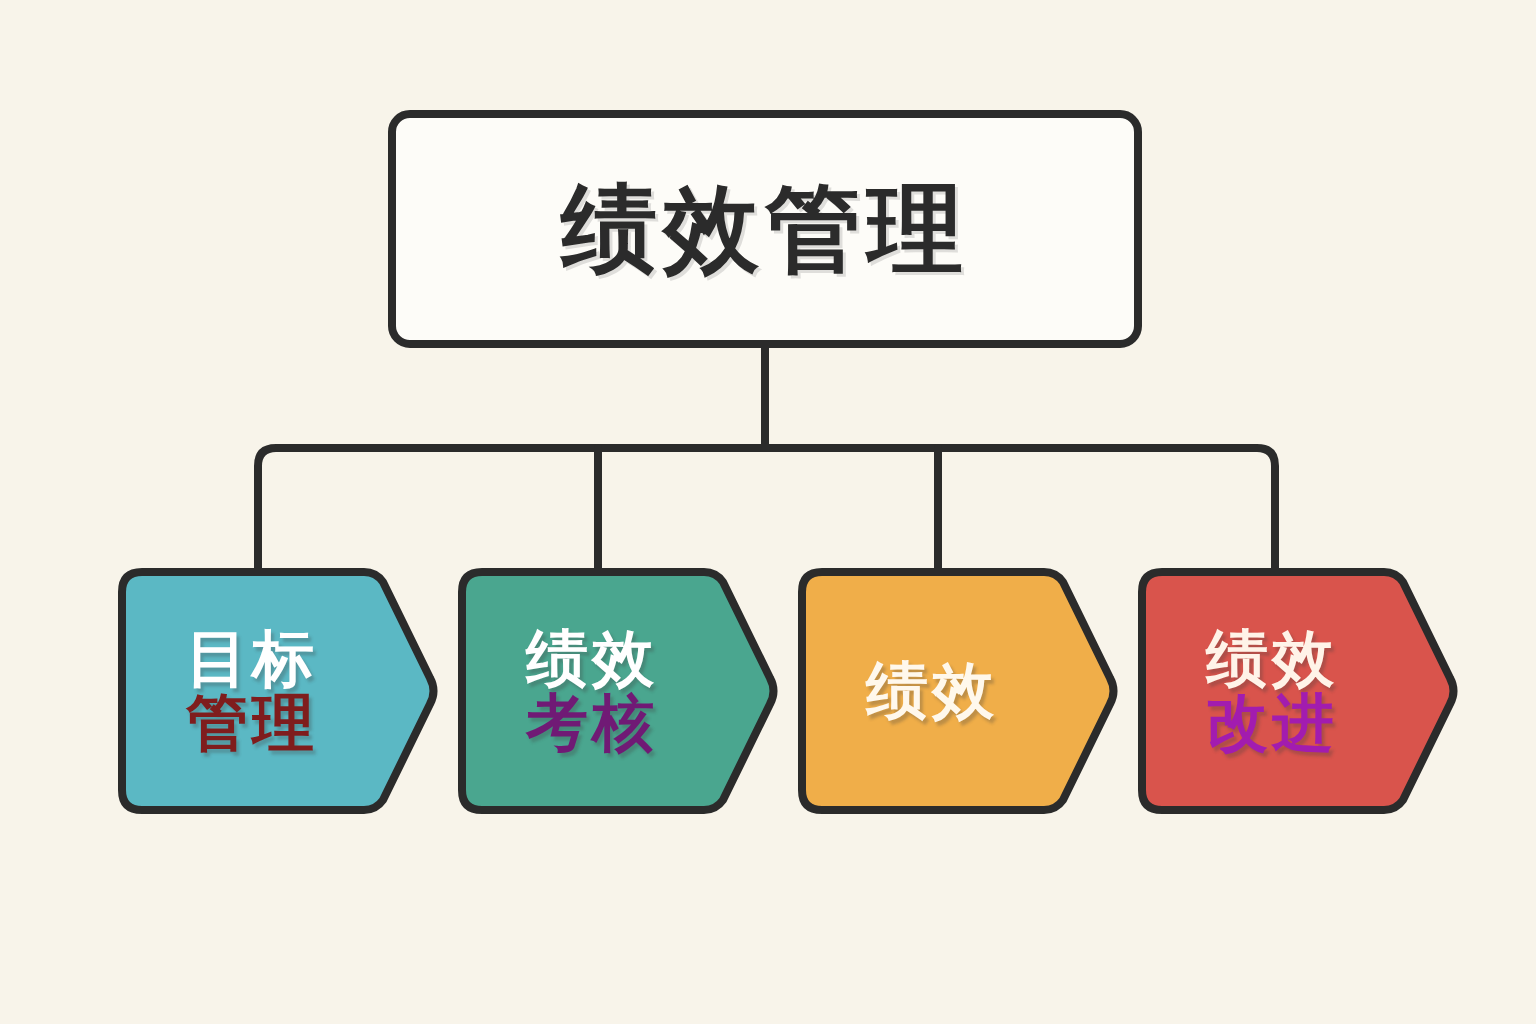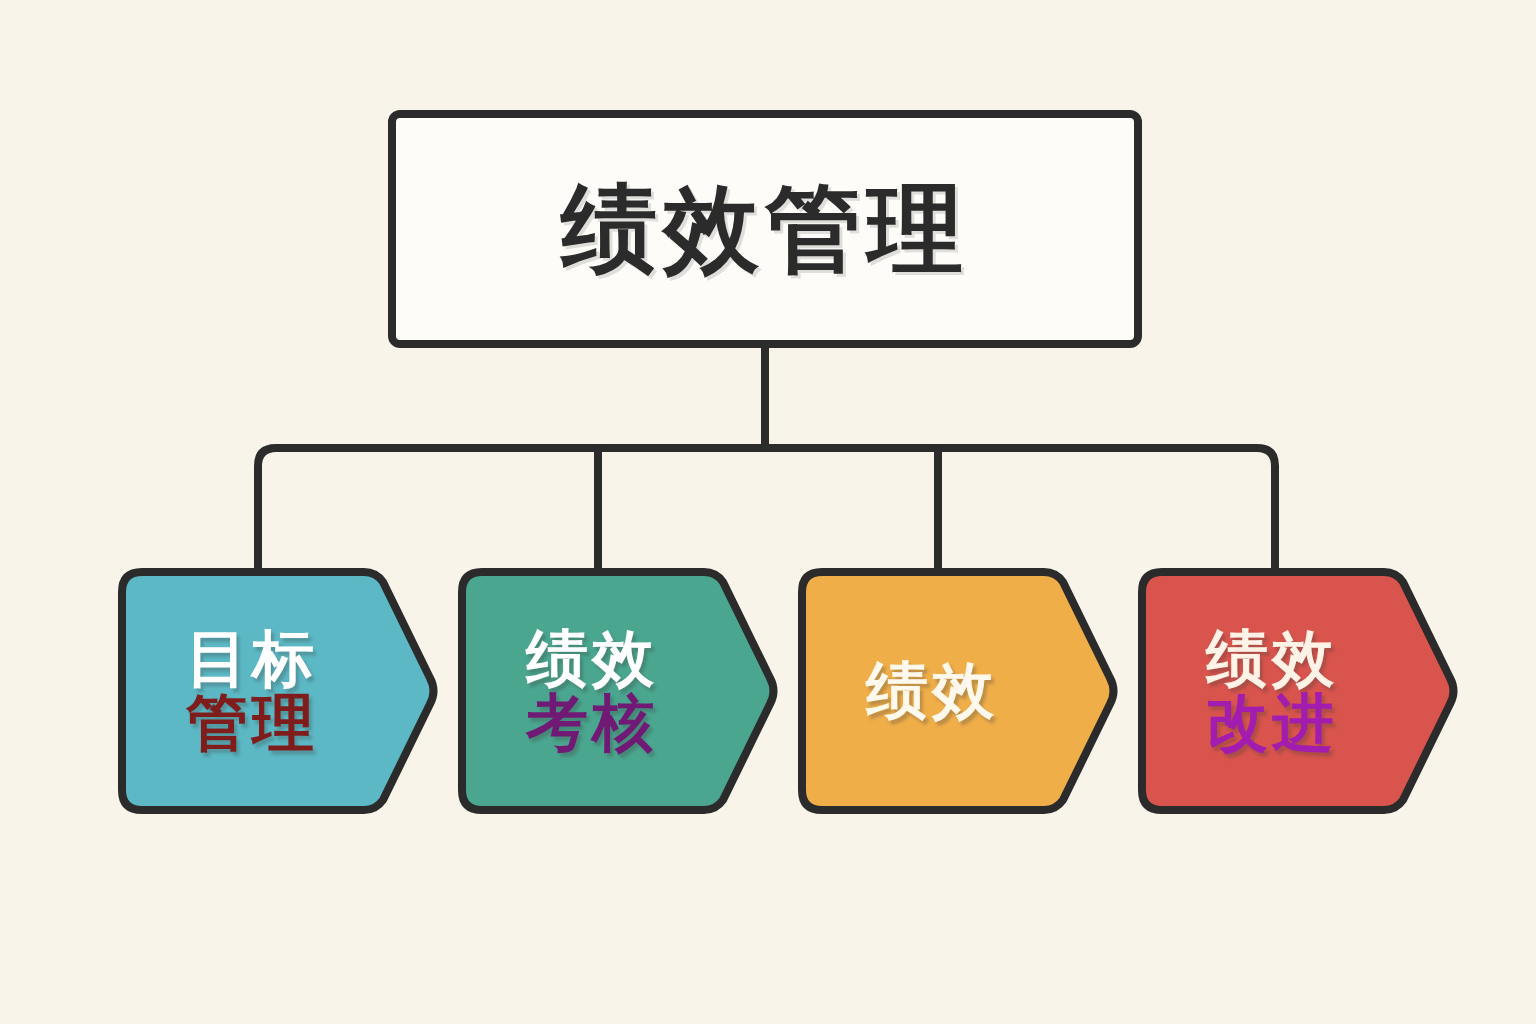--- a/index.html
+++ b/index.html
@@ -32,21 +32,21 @@
   
   #root-box {
     position: absolute;
     left: 388px;
     top: 110px;
     width: 754px;
     height: 238px;
     box-sizing: border-box;
     background: #FDFCF8;
     border: 8px solid #2B2B2B;
-    border-radius: 12px;
+    border-radius: 22px;
     display: flex;
     align-items: center;
     justify-content: center;
   }
   #root-title {
     font-size: 96px;
     font-weight: bold;
     color: #2B2B2B;
     letter-spacing: 6px;
     line-height: 1;

